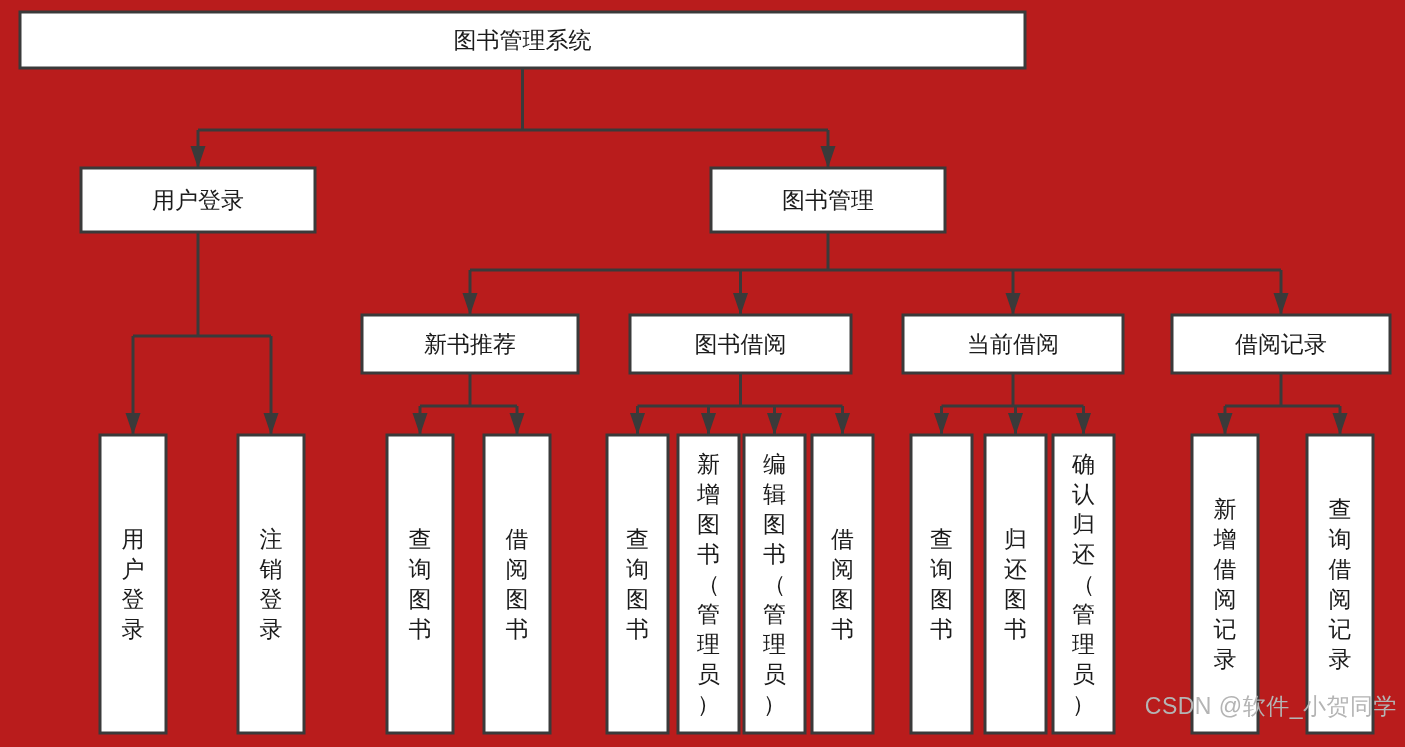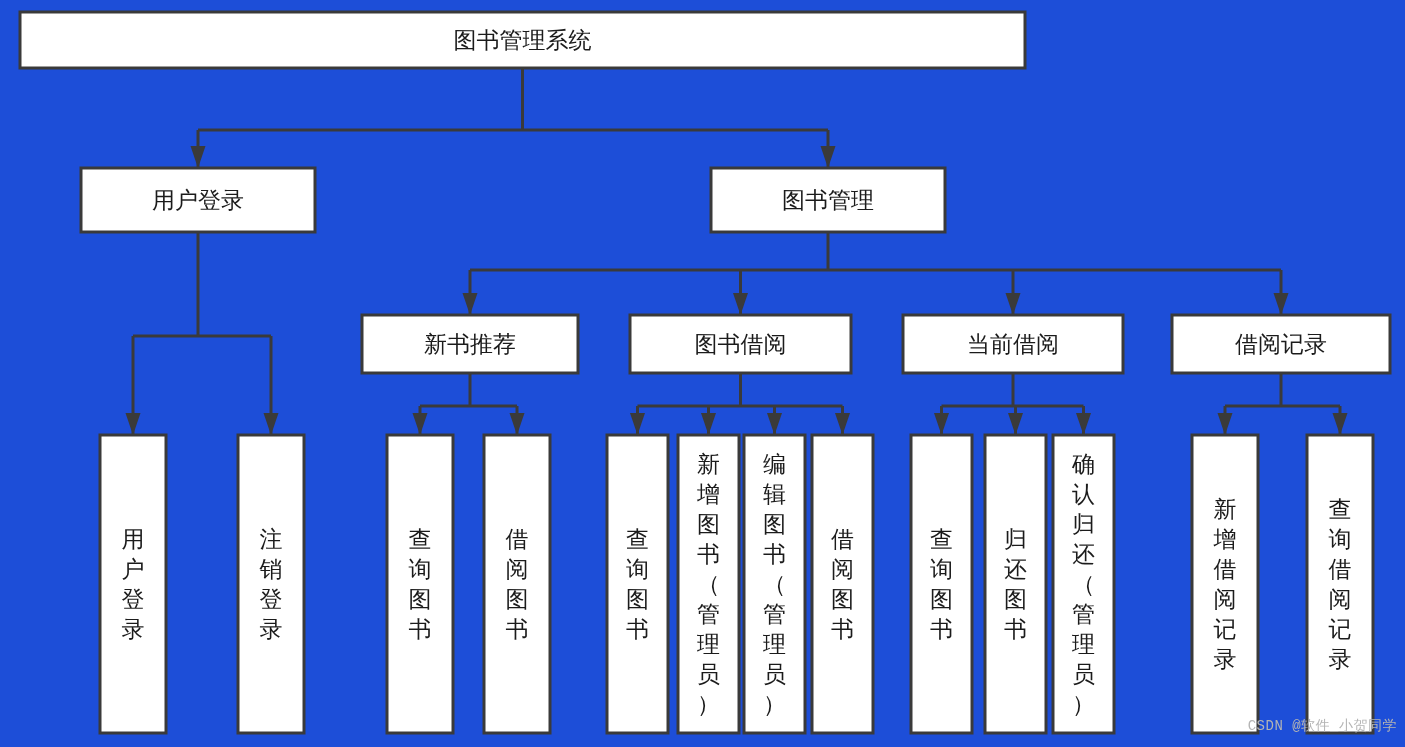--- a/index.html
+++ b/index.html
@@ -7,21 +7,21 @@
     padding: 0;
     background: #ffffff;
   }
   body {
     font-family: "DejaVu Sans", "Liberation Sans", sans-serif;
   }
   #diagram-root {
     position: relative;
     width: 1405px;
     height: 747px;
-    background: #1d4ed8;
+    background: #b91c1c;
     overflow: hidden;
   }
   svg.diagram-canvas {
     position: absolute;
     left: 0;
     top: 0;
     width: 1405px;
     height: 747px;
   }
   .node-box {
@@ -48,23 +48,23 @@
   }
   .node-label-v {
     font-family: "DejaVu Sans", "Liberation Sans", sans-serif;
     font-size: 23px;
     fill: #1b1b1b;
     text-anchor: middle;
   }
   .watermark {
     position: absolute;
     right: 8px;
-    bottom: 12px;
-    font-family: Liberation Mono, monospace;
-    font-size: 14px;
+    bottom: 25px;
+    font-family: Liberation Sans, sans-serif;
+    font-size: 23px;
     color: #b4b4b4;
     letter-spacing: 0.5px;
     white-space: nowrap;
     pointer-events: none;
   }
 </style>
 </head>
 <body>
 
 <div id="diagram-root">

